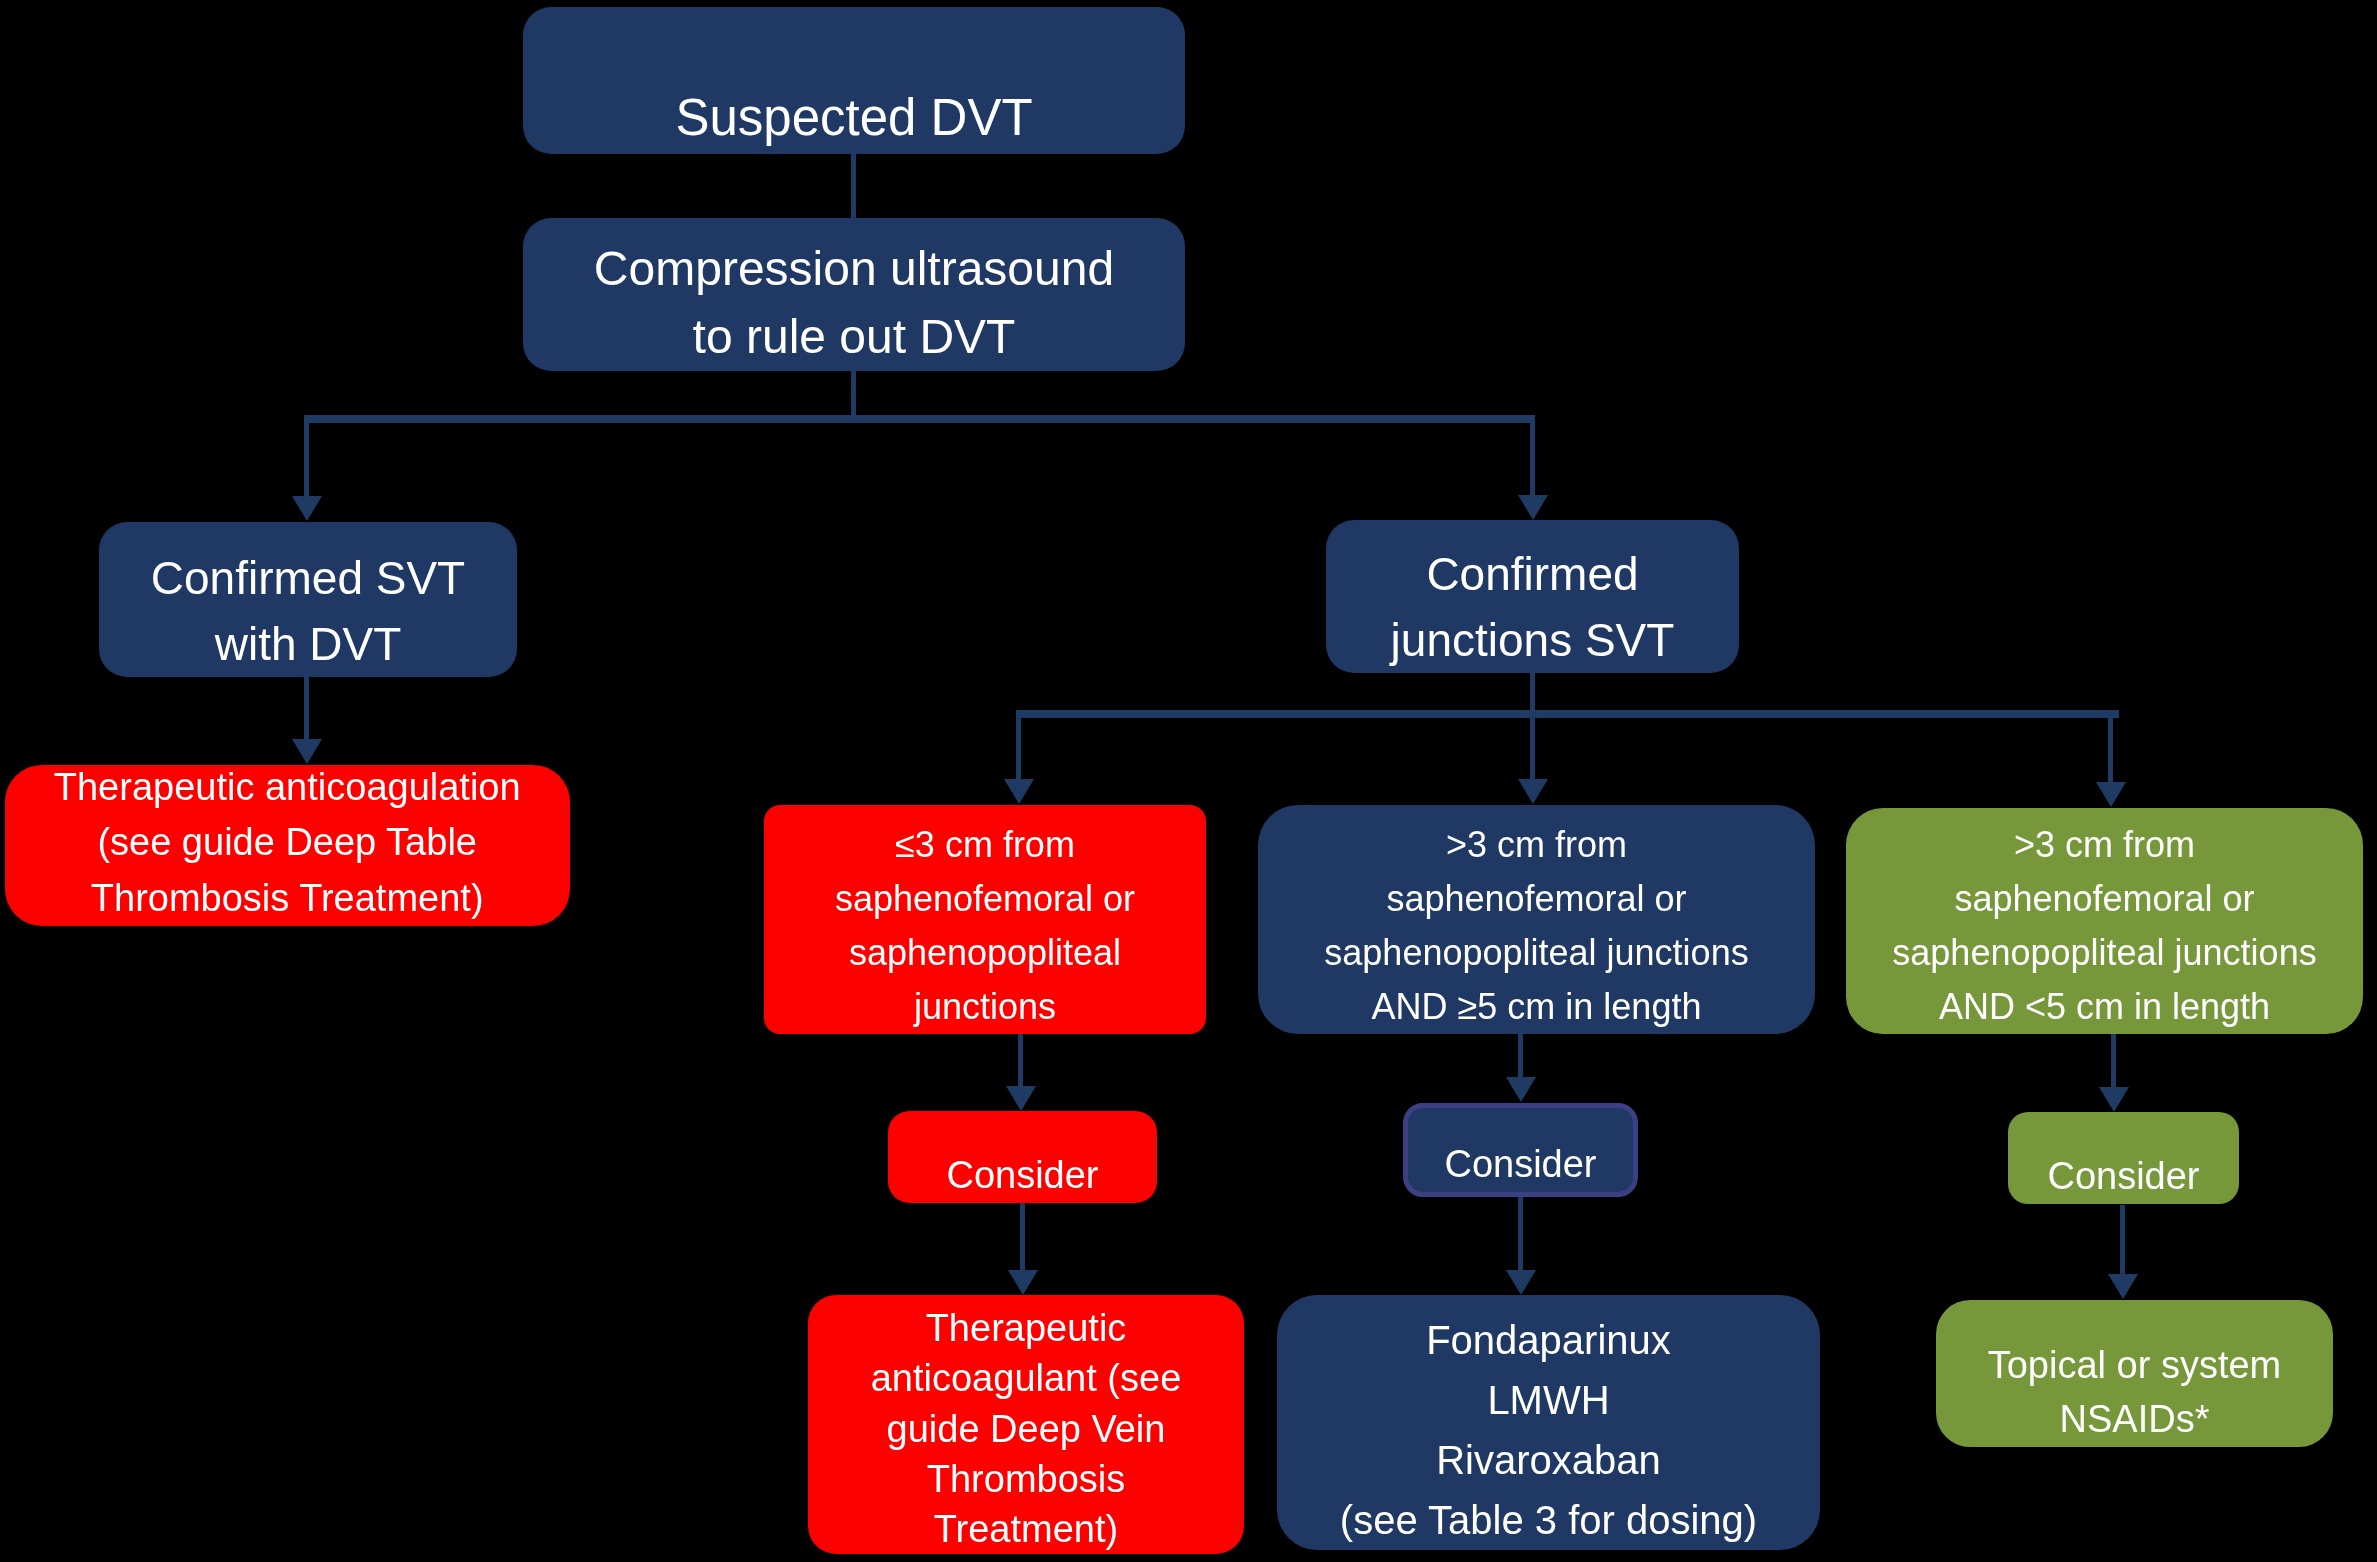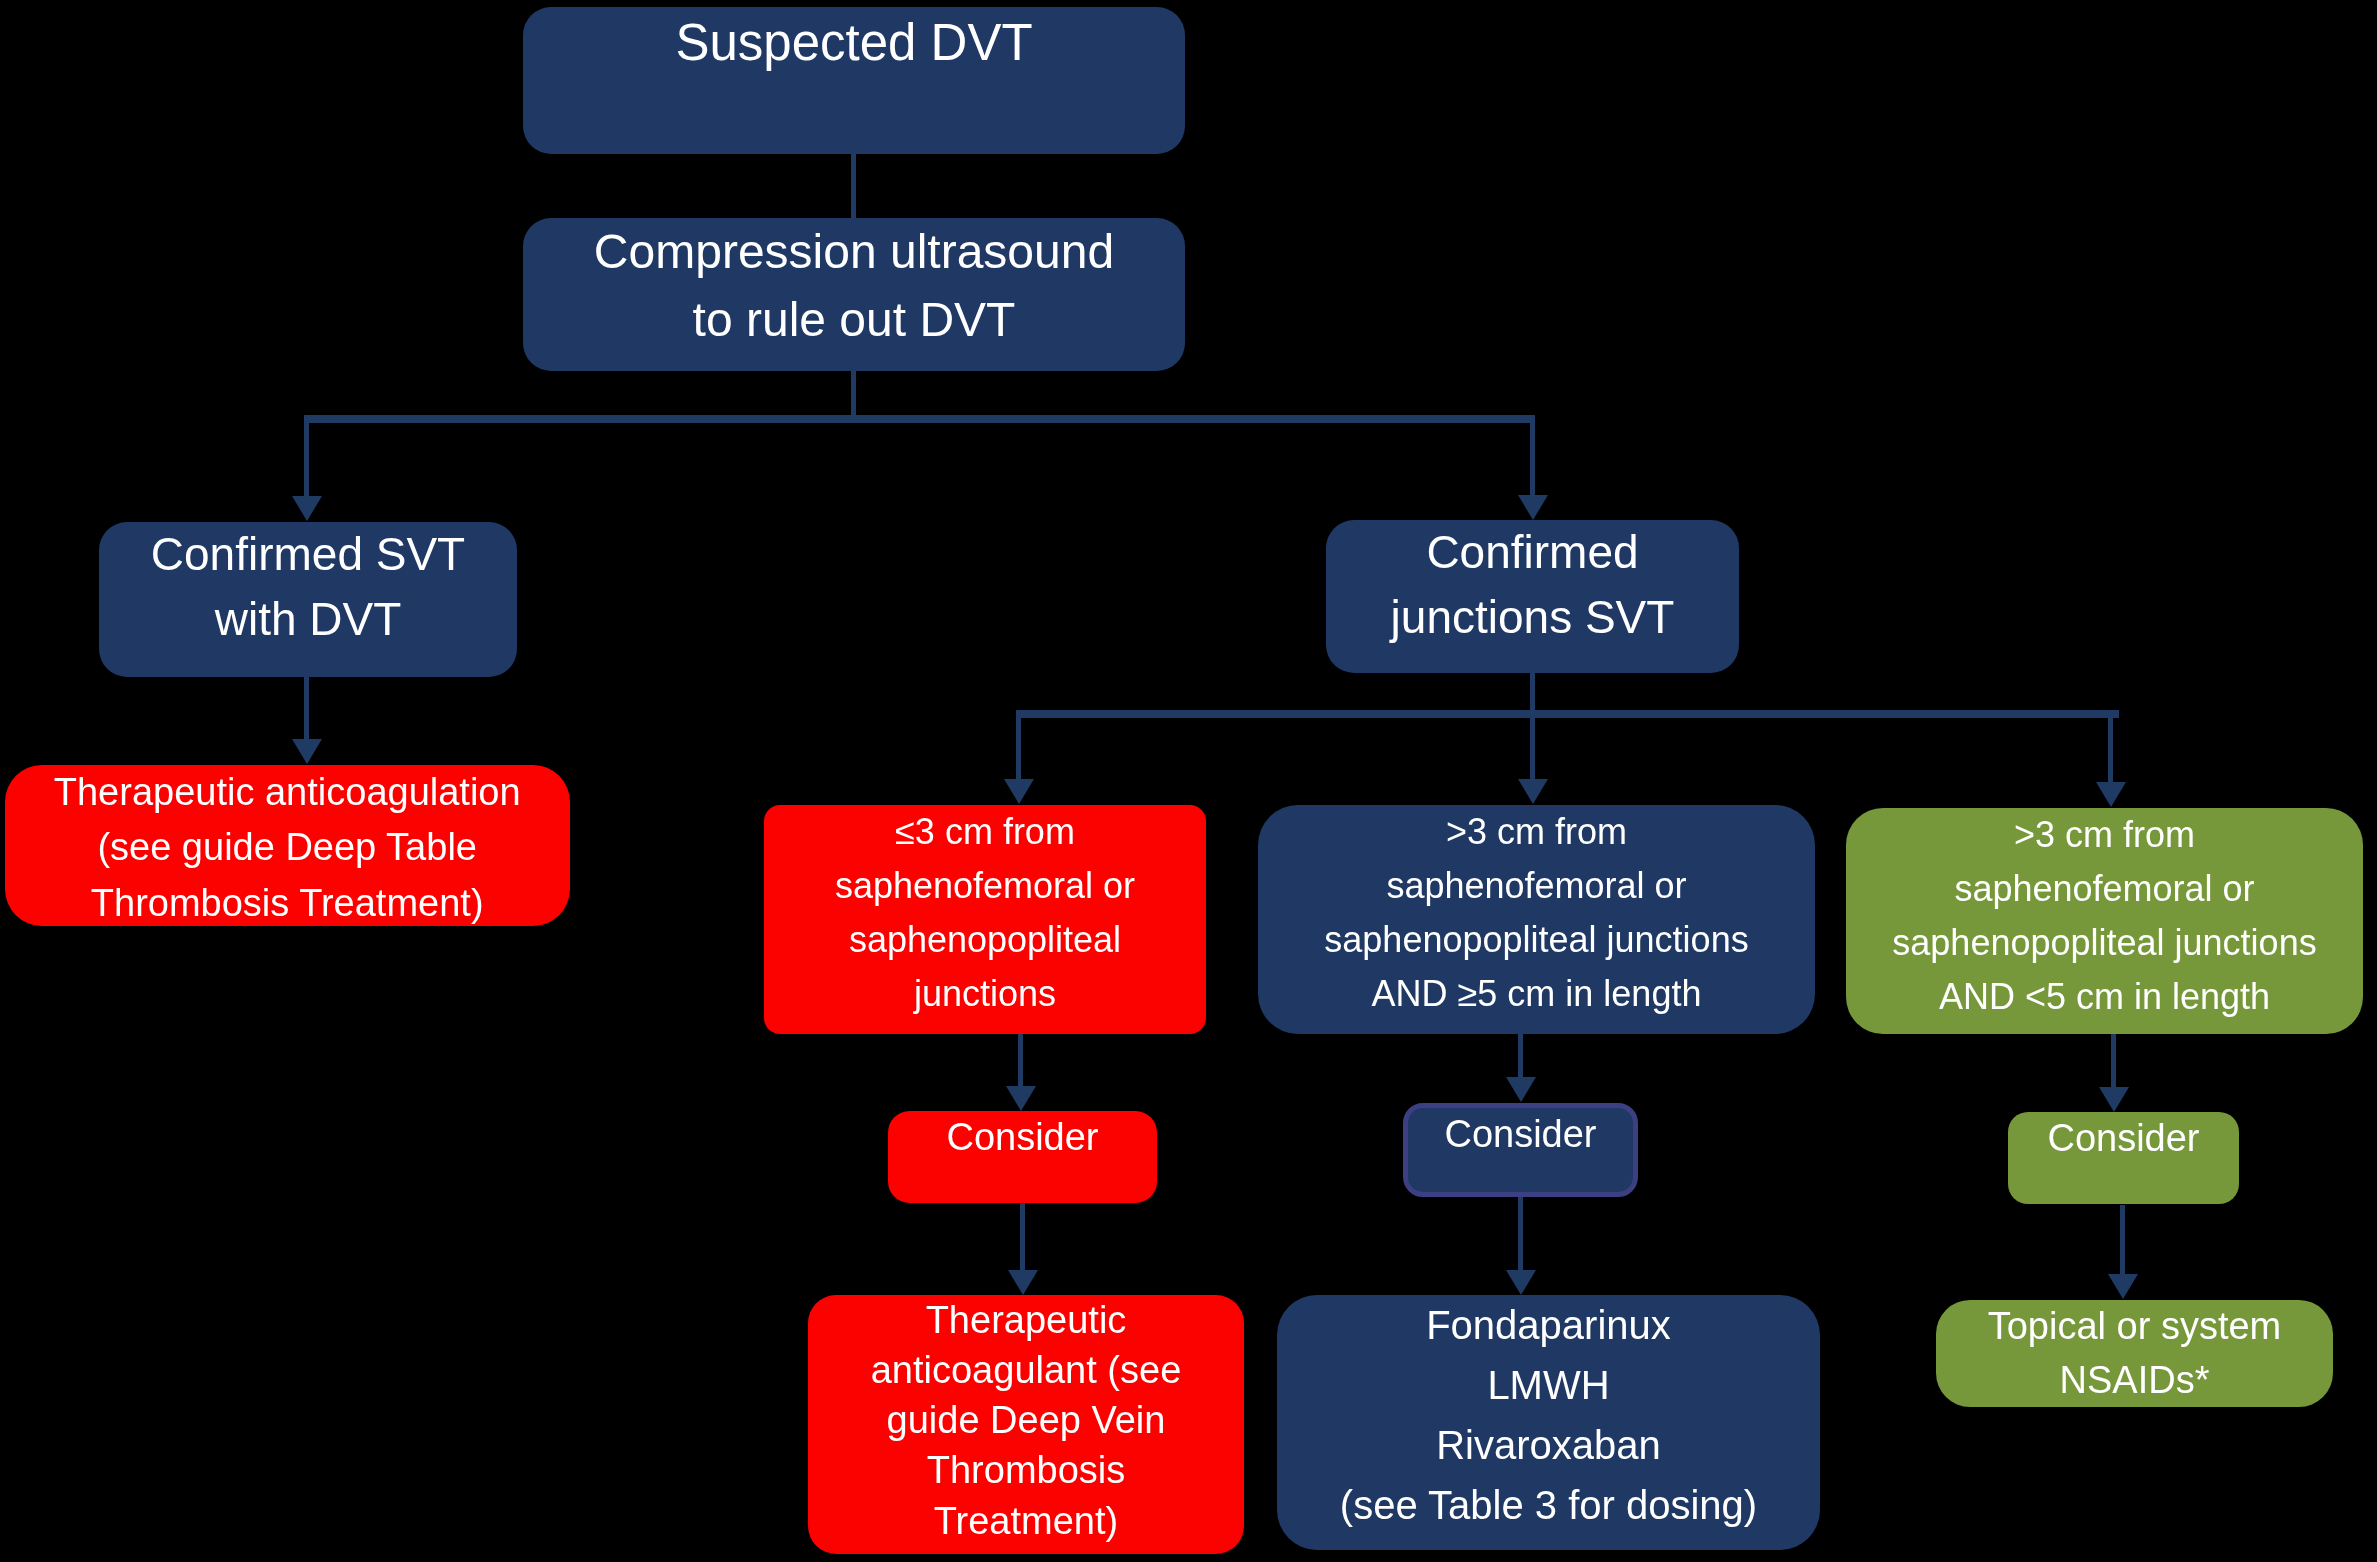--- a/index.html
+++ b/index.html
@@ -13,21 +13,21 @@
   html,body{margin:0;padding:0;background:#000;}
   .stage{
     position:relative;
     width:2377px;height:1563px;
     background:#000;
     font-family:"Liberation Sans", sans-serif;
     overflow:hidden;
   }
   .node{
     position:absolute;
-    display:flex;align-items:flex-start;justify-content:center;
+    display:flex;align-items:flex-end;justify-content:center;
     color:var(--text);
     text-align:center;
     white-space:pre-line;
     line-height:1.42;
     box-sizing:border-box;
   }
   .navy{background:var(--navy);}
   .red{background:var(--red);}
   .green{background:var(--green);}
   .vline{position:absolute;width:5.4px;background:var(--line);}
@@ -152,19 +152,19 @@
 Treatment)</span>
   </div>
 
   <div class="node navy" style="left:1277px;top:1295px;width:543px;height:255px;border-radius:40px;font-size:40px;line-height:1.5;">
     <span>Fondaparinux
 LMWH
 Rivaroxaban
 (see Table 3 for dosing)</span>
   </div>
 
-  <div class="node green" style="left:1936px;top:1300px;width:397px;height:107px;border-radius:34px;font-size:38px;">
+  <div class="node green" style="left:1936px;top:1300px;width:397px;height:147px;border-radius:34px;font-size:38px;">
     <span>Topical or system
 NSAIDs*</span>
   </div>
 
 </div>
 
 
 </body></html>

